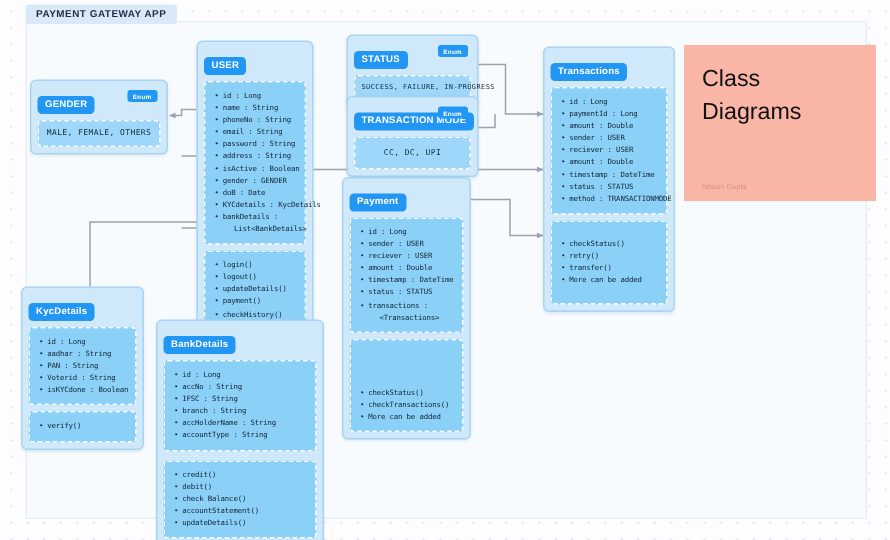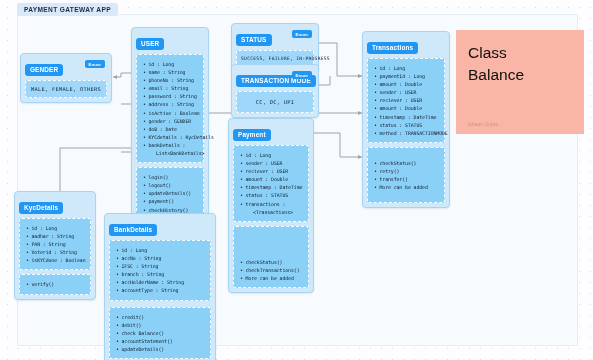--- a/index.html
+++ b/index.html
@@ -328,17 +328,17 @@
       <span class="row">credit()</span>
       <span class="row">debit()</span>
       <span class="row">check Balance()</span>
       <span class="row">accountStatement()</span>
       <span class="row">updateDetails()</span>
     </div>
   </div>
 
   <div id="sticky">
     <div class="sticky-line">Class</div>
-    <div class="sticky-line">Balance</div>
+    <div class="sticky-line">Diagrams</div>
     <div class="sticky-author">Ishaan Gupta</div>
   </div>
 
 </div>
 
 </body></html>

